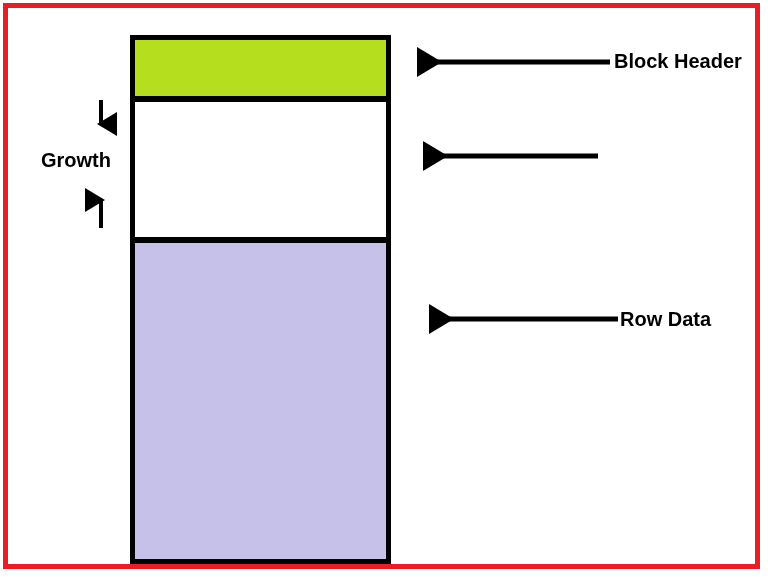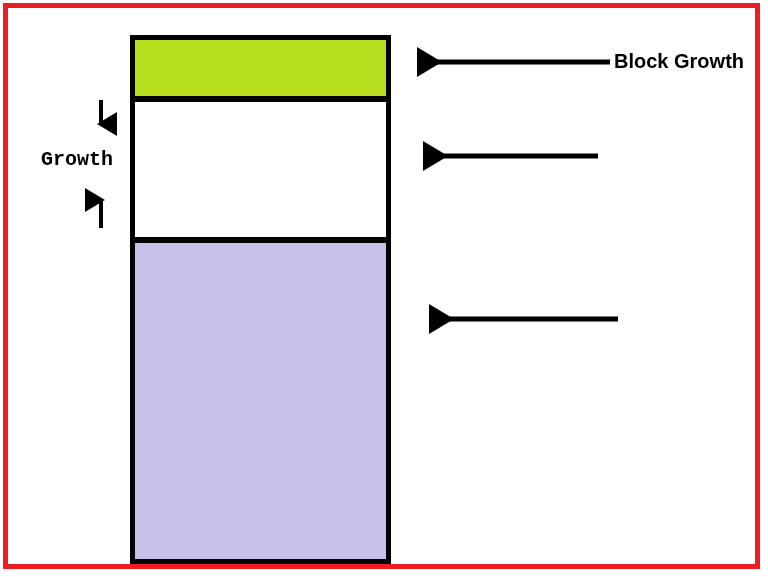--- a/index.html
+++ b/index.html
@@ -60,21 +60,21 @@
     font-family: "Liberation Sans", sans-serif;
     font-weight: bold;
     font-size: 20px;
     color: #000000;
     white-space: nowrap;
     line-height: 1;
   }
   #label-block-header { left: 614px; top: 51px; }
   #label-free-space   { left: 603px; top: 146px; }
   #label-row-data     { left: 620px; top: 309px; }
-  #label-growth       { left: 41px;  top: 150px; font-family: Liberation Mono, monospace; }
+  #label-growth       { left: 41px;  top: 150px; }
 
   
   #arrow-layer {
     position: absolute;
     left: 0;
     top: 0;
     width: 768px;
     height: 577px;
     pointer-events: none;
   }
@@ -119,19 +119,20 @@
 
     <g>
       <line x1="101" y1="100" x2="101" y2="124" stroke="#000000" stroke-width="4" marker-end="url(#head-down)"></line>
     </g>
 
     <g>
       <line x1="101" y1="228" x2="101" y2="200" stroke="#000000" stroke-width="4" marker-end="url(#head-up)"></line>
     </g>
   </svg>
 
-  <div class="label" id="label-block-header">Block Growth</div>
+  <div class="label" id="label-block-header">Block Header</div>
 
 
+  <div class="label" id="label-row-data">Row Data</div>
 
   <div class="label" id="label-growth">Growth</div>
 
 </div>
 
 </body></html>

